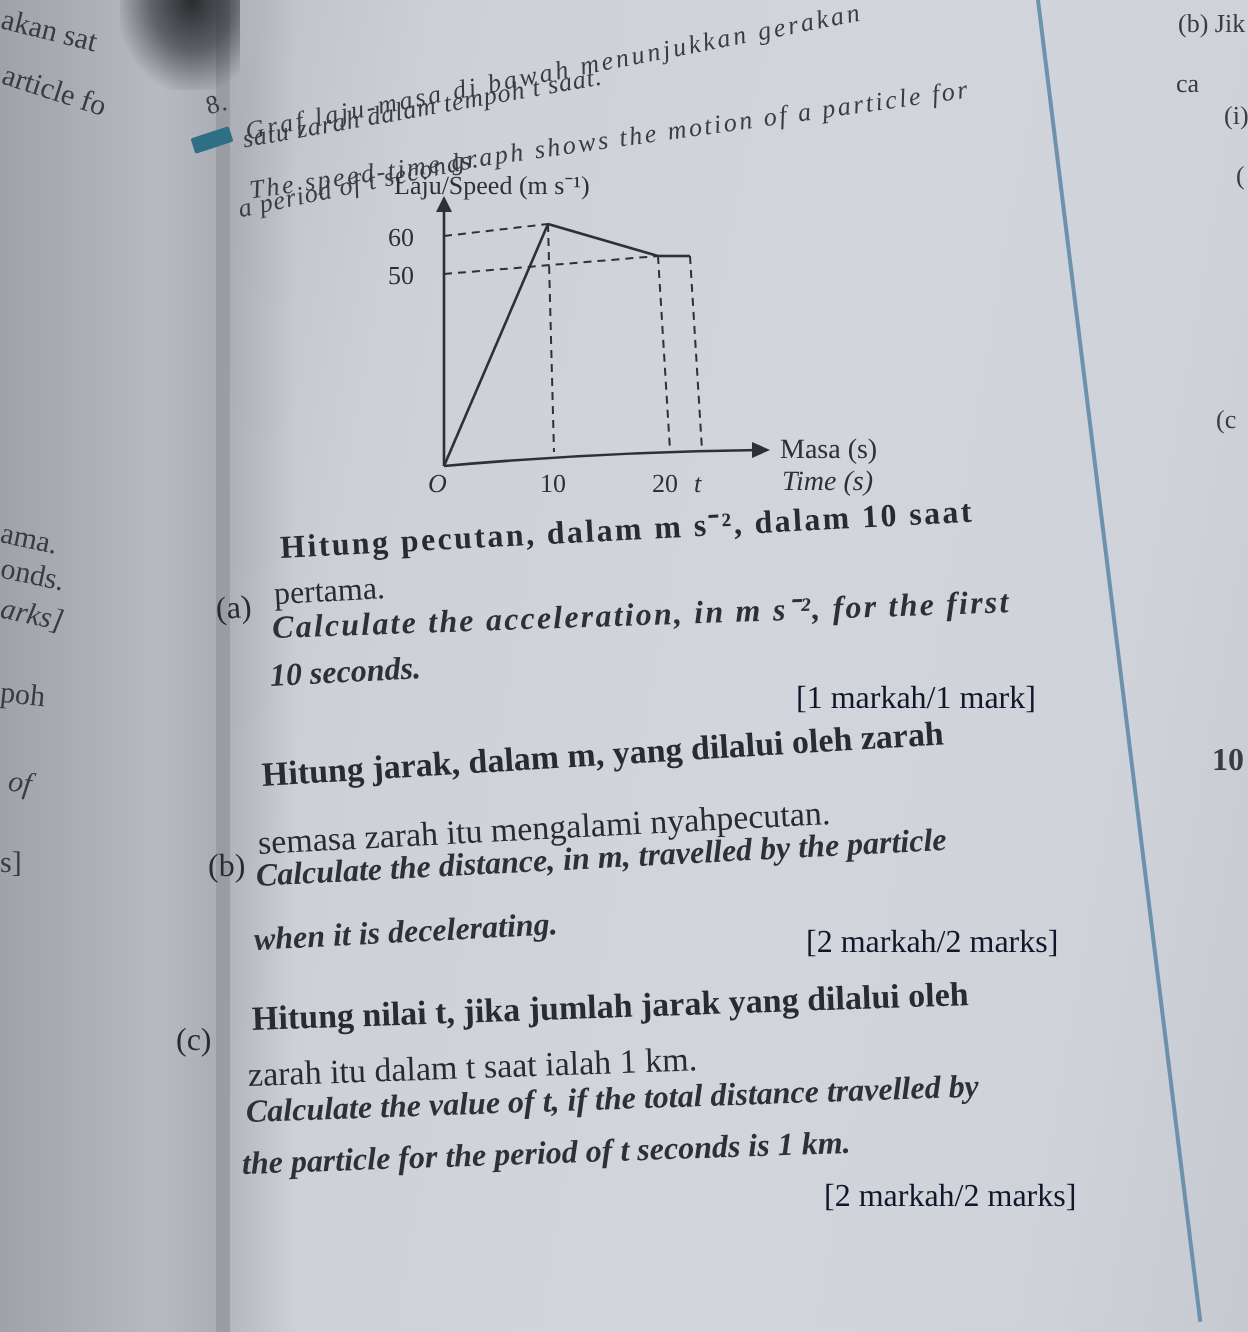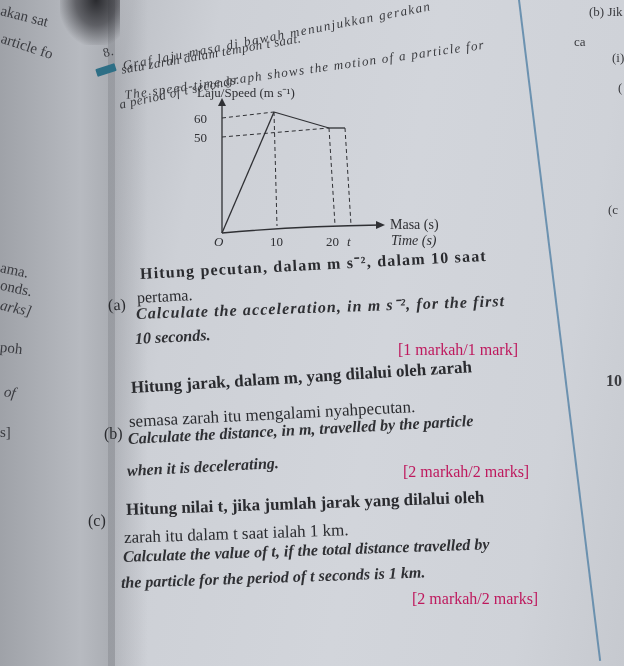--- a/index.html
+++ b/index.html
@@ -18,21 +18,21 @@
     .lp-text { position: absolute; font-size: 15px; color: #3a3b40; white-space: nowrap; }
     .blue-line { position: absolute; left: 518px; top: 0; width: 2px; height: 666px;
       background: #5a86a8; transform-origin: top left; transform: rotate(-7deg); opacity: 0.85; }
     .t { position: absolute; white-space: nowrap; }
     .tilt { transform-origin: left center; }
     .intro { font-size: 13px; letter-spacing: 0.5px; color: #3b3c40; }
     .ital { font-style: italic; }
     .bold { font-weight: bold; }
     .q { font-size: 16px; font-weight: bold; color: #2a2b2f; }
     .qi { font-size: 16px; font-style: italic; font-weight: bold; color: #2f3034; }
-    .mark { font-size: 16px; color: #be185d; }
+    .mark { font-size: 16px; color: #0f172a; }
     .badge { position: absolute; left: 96px; top: 66px; width: 20px; height: 8px; background: #2e6f86; transform: rotate(-18deg); border-radius: 1px; }
     .right-frag { position: absolute; font-size: 13px; color: #3b3c40; }
     svg text { font-family: "Liberation Serif", serif; }
   </style>
 </head>
 <body>
 
 <div class="left-page"></div>
 <div class="gutter"></div>
 <div class="shadow-top"></div>
@@ -95,17 +95,17 @@
 
 <div class="t q" style="left:88px;top:512px;font-weight:normal;">(c)</div>
 <div class="t q tilt" style="left:126px;top:500px;font-size:17px;transform:rotate(-2deg);">Hitung nilai t, jika jumlah jarak yang dilalui oleh</div>
 <div class="t q tilt" style="left:124px;top:528px;font-weight:normal;font-size:17px;transform:rotate(-2deg);">zarah itu dalam t saat ialah 1 km.</div>
 <div class="t qi tilt" style="left:123px;top:548px;transform:rotate(-2deg);">Calculate the value of t, if the total distance travelled by</div>
 <div class="t qi tilt" style="left:121px;top:574px;transform:rotate(-2deg);">the particle for the period of t seconds is 1 km.</div>
 <div class="t mark" style="left:412px;top:590px;">[2 markah/2 marks]</div>
 
 <div class="right-frag" style="left:589px;top:4px;">(b) Jik</div>
 <div class="right-frag ital" style="left:606px;top:22px;margin-left:36px;">If</div>
-<div class="right-frag" style="left:574px;top:34px;">ca</div>
+<div class="right-frag" style="left:588px;top:34px;">ca</div>
 <div class="right-frag" style="left:612px;top:50px;">(i)</div>
 <div class="right-frag" style="left:618px;top:80px;">(</div>
 <div class="right-frag" style="left:608px;top:202px;">(c</div>
 <div class="right-frag bold" style="left:606px;top:372px;font-size:16px;">10</div>
 
 </body></html>

